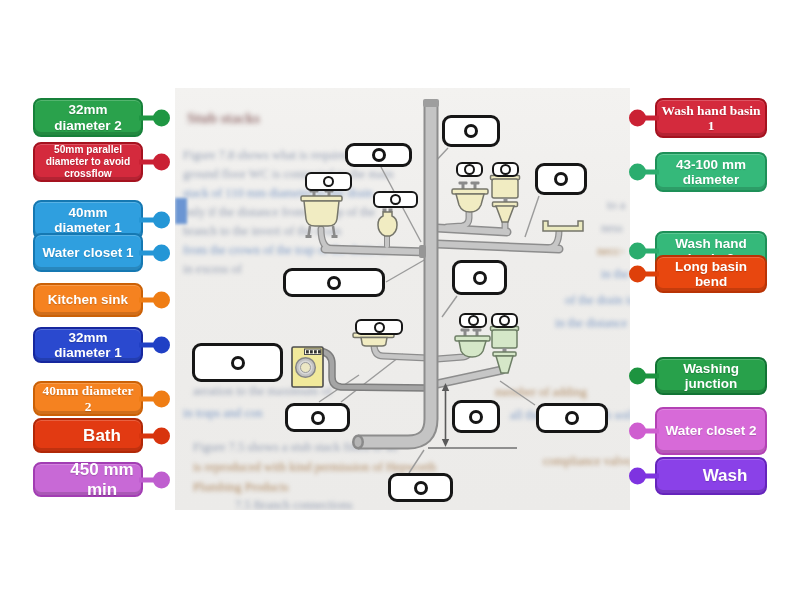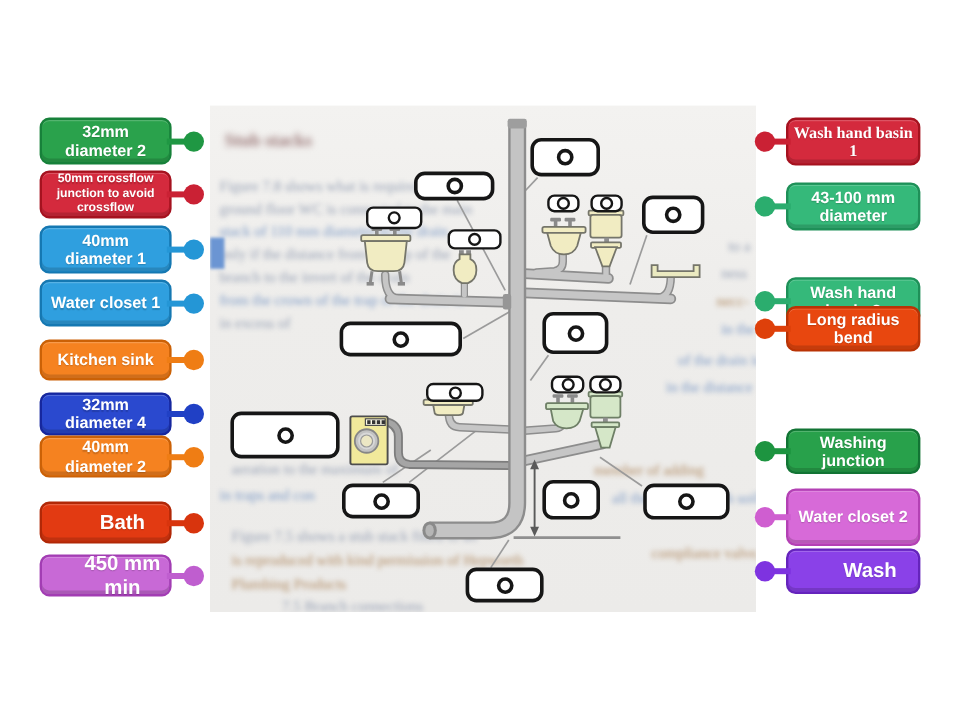--- a/index.html
+++ b/index.html
@@ -256,45 +256,45 @@
   <div class="slot" style="left:388px;top:473px;width:65px;height:29px">
       <i></i>
     </div>
 
   <div class="label L lbox" style="top: 98px; height: 39px; --bg: #2aa24c; --bd: #17813a; --dot: #1f9743;">
       <span>32mm diameter 2</span>
       <span class="stem"></span>
       <span class="dot"></span>
     </div>
   <div class="label L lbox xs" style="top: 142px; height: 40px; --bg: #d42a3d; --bd: #a5121f; --dot: #ca2134;">
-      <span>50mm crossflow junction to avoid crossflow</span>
-      <span class="stem"></span>
-      <span class="dot"></span>
-    </div>
-  <div class="label L lbox" style="top: 188px; height: 40px; align-items: center; --bg: #2f9fdf; --bd: #1578b2; --dot: #2496d6;">
+      <span>50mm parallel diameter to avoid crossflow</span>
+      <span class="stem"></span>
+      <span class="dot"></span>
+    </div>
+  <div class="label L lbox" style="top: 200px; height: 40px; align-items: center; --bg: #2f9fdf; --bd: #1578b2; --dot: #2496d6;">
       <span>40mm diameter 1</span>
       <span class="stem"></span>
       <span class="dot"></span>
     </div>
   <div class="label L lbox" style="top: 233px; height: 39px; --bg: #2f9fdf; --bd: #1578b2; --dot: #2496d6;">
       <span>Water closet 1</span>
       <span class="stem"></span>
       <span class="dot"></span>
     </div>
   <div class="label L lbox" style="top: 283px; height: 34px; text-align: center; --bg: #f58220; --bd: #cb6106; --dot: #ef7d14;">
       <span>Kitchen sink</span>
       <span class="stem"></span>
       <span class="dot"></span>
     </div>
   <div class="label L lbox" style="top: 327px; height: 36px; --bg: #2a49cf; --bd: #16279e; --dot: #2040c5;">
-      <span>32mm diameter 4</span>
-      <span class="stem"></span>
-      <span class="dot"></span>
-    </div>
-  <div class="label L lbox" style="top: 363px; height: 35px; --bg: #f58220; --bd: #cb6106; --dot: #ef7d14;">
+      <span>32mm diameter 1</span>
+      <span class="stem"></span>
+      <span class="dot"></span>
+    </div>
+  <div class="label L lbox" style="top: 381px; height: 35px; font-family: Liberation Serif, serif; --bg: #f58220; --bd: #cb6106; --dot: #ef7d14;">
       <span>40mm diameter 2</span>
       <span class="stem"></span>
       <span class="dot"></span>
     </div>
   <div class="label L lbox lg" style="top: 418px; height: 35px; --bg: #e23a12; --bd: #b12807; --dot: #d8340d;">
       <span>Bath</span>
       <span class="stem"></span>
       <span class="dot"></span>
     </div>
   <div class="label L lbox lg" style="top: 462px; height: 35px; --bg: #c869d6; --bd: #a23db3; --dot: #bf5ecf;">
@@ -312,21 +312,21 @@
       <span>43-100 mm diameter</span>
       <span class="stem"></span>
       <span class="dot"></span>
     </div>
   <div class="label R rbox" style="top: 203px; height: 40px; margin-top: 28px; --bg: #35b97a; --bd: #1e9058; --dot: #2bad6e;">
       <span>Wash hand basin 2</span>
       <span class="stem"></span>
       <span class="dot"></span>
     </div>
   <div class="label R rbox" style="top: 255px; height: 38px; --bg: #e8470f; --bd: #b93305; --dot: #de400a;">
-      <span>Long radius bend</span>
+      <span>Long basin bend</span>
       <span class="stem"></span>
       <span class="dot"></span>
     </div>
   <div class="label R rbox" style="top: 357px; height: 38px; --bg: #28a14b; --bd: #127434; --dot: #1d9440;">
       <span>Washing junction</span>
       <span class="stem"></span>
       <span class="dot"></span>
     </div>
   <div class="label R rbox" style="top: 407px; height: 48px; --bg: #d76ad8; --bd: #b341b4; --dot: #cf5ed0;">
       <span>Water closet 2</span>

